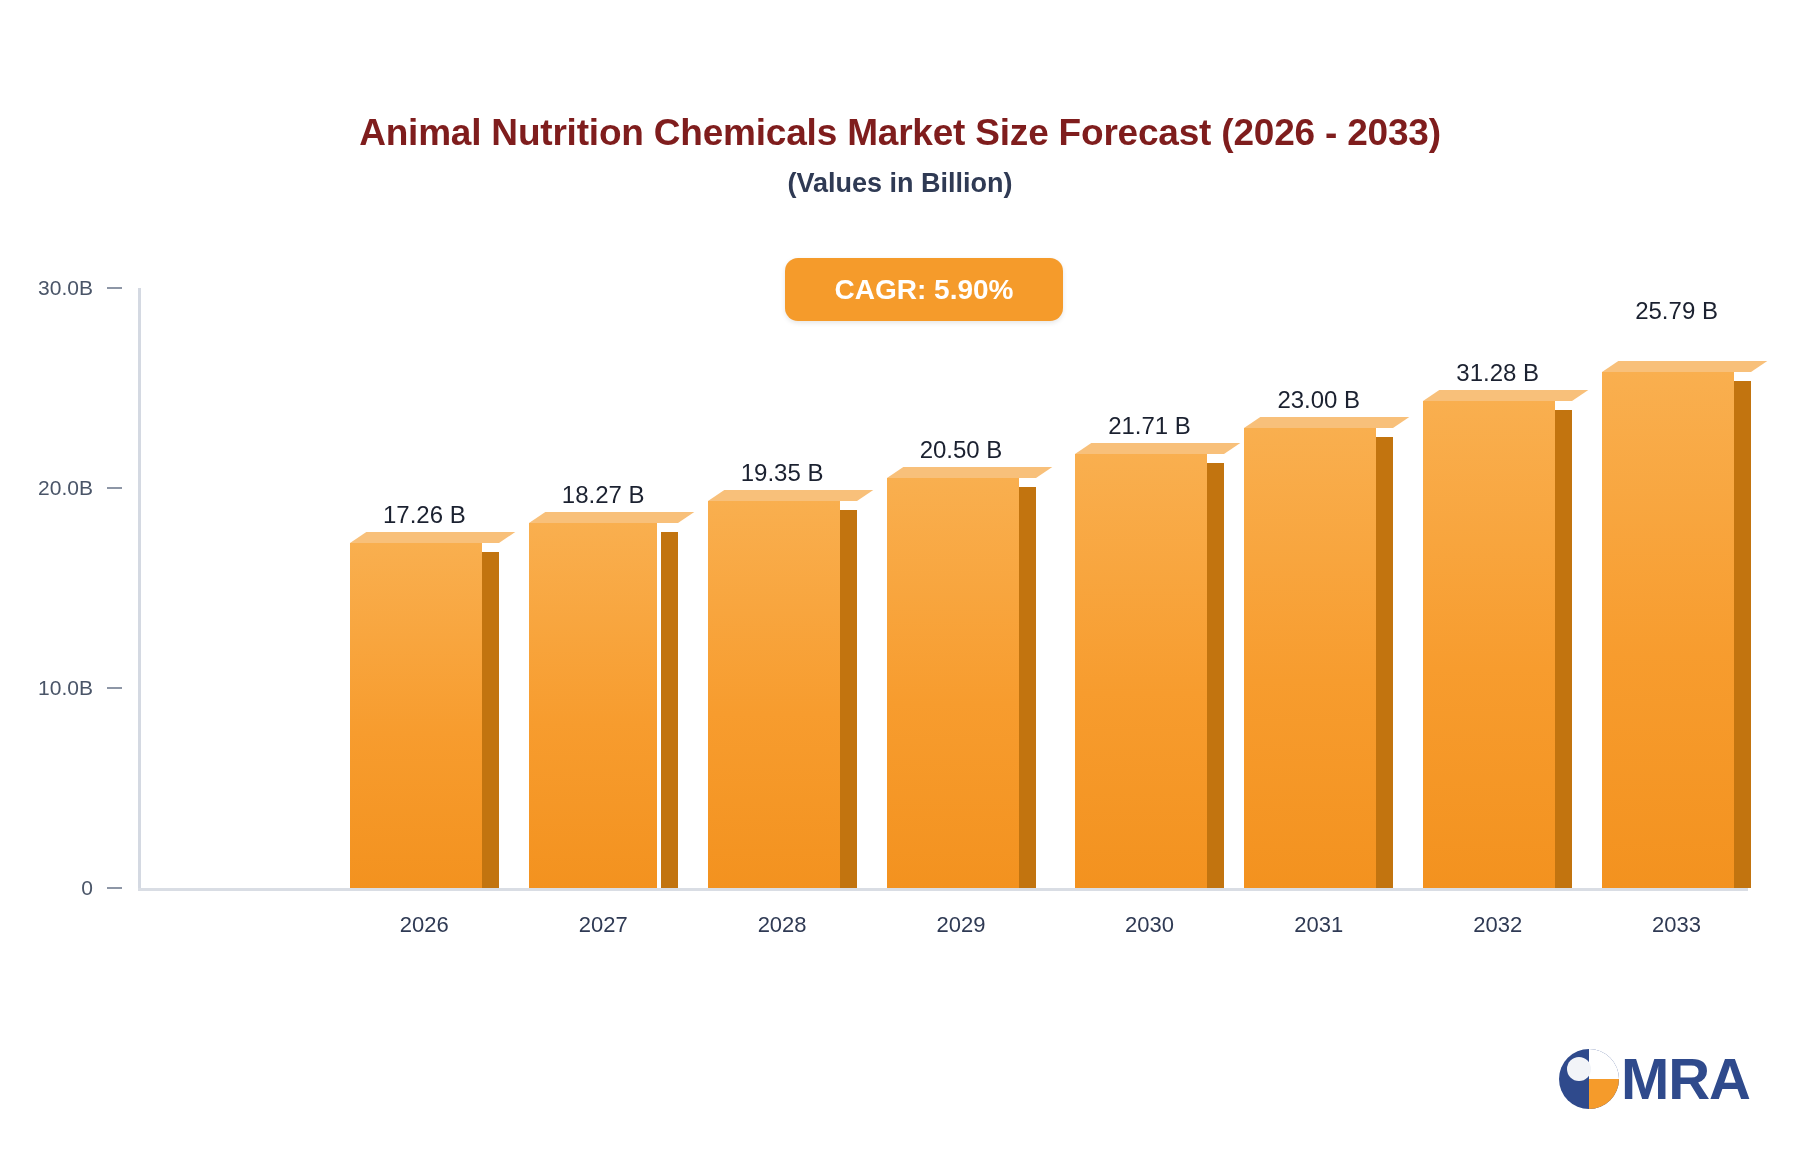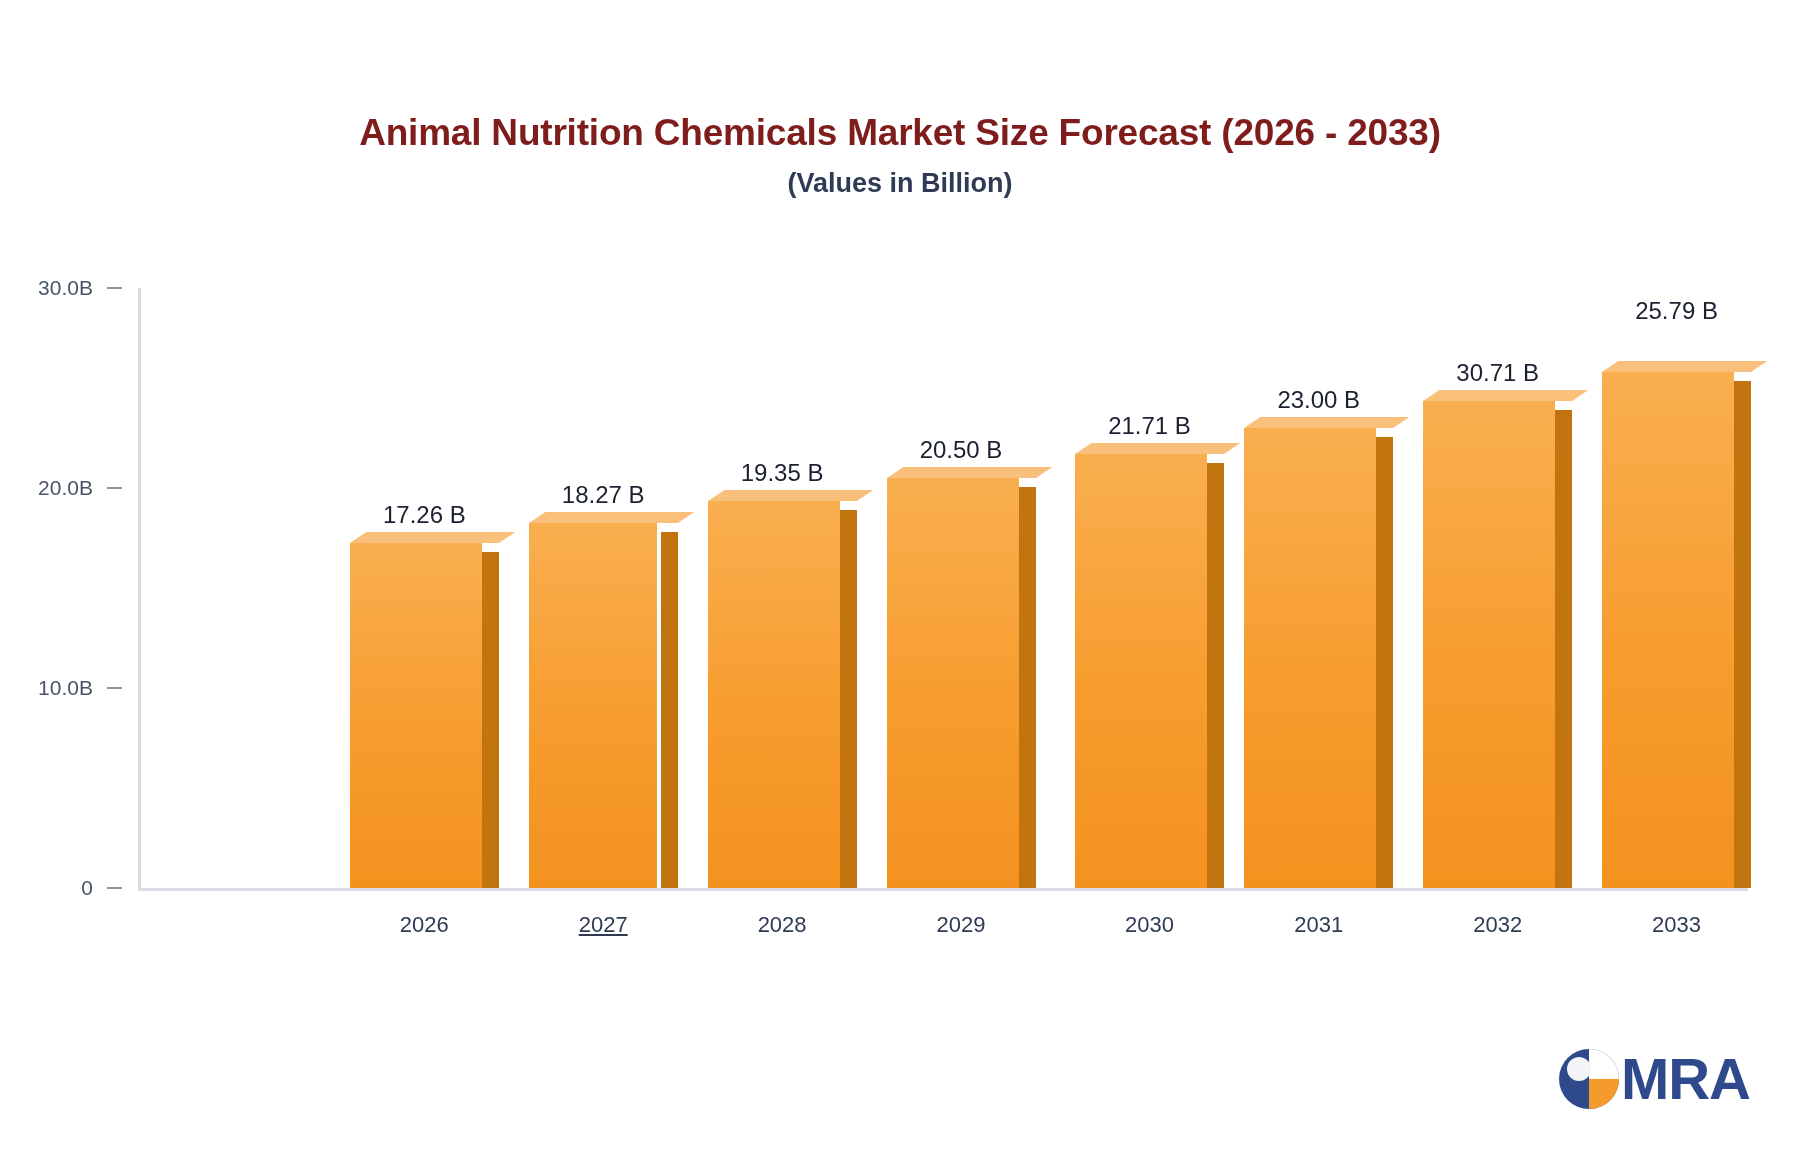--- a/index.html
+++ b/index.html
@@ -189,20 +189,23 @@
   }
 </style>
 </head>
 <body>
 
 <div id="page">
 
   <div class="title">Animal Nutrition Chemicals Market Size Forecast (2026 - 2033)</div>
   <div class="subtitle">(Values in Billion)</div>
 
+  <div class="cagr-badge">
+    <span>CAGR: 5.90%</span>
+  </div>
 
   <div class="plot">
     <div class="y-axis-line"></div>
     <div class="x-axis-line"></div>
     <div id="yticks">
         <div class="y-tick" style="top: 600px;">
           <span class="tlabel">0</span>
           <span class="tdash"></span>
         </div>
         <div class="y-tick" style="top: 400px;">
@@ -224,21 +227,21 @@
           <div class="bar-side" style="left: 132px; height: 336.2px;"></div>
           <div class="bar-top" style="left: 0px; bottom: 345.2px; width: 149px;"></div>
           <div class="bar-value" style="width: 149px;">17.26 B</div>
           <div class="x-tick" style="width: 149px;">2026</div>
         </div>
         <div class="bar-group" style="left: 390.722px; width: 128px; height: 365.4px;">
           <div class="bar-body" style="height: 365.4px;"></div>
           <div class="bar-side" style="left: 132px; height: 356.4px;"></div>
           <div class="bar-top" style="left: 0px; bottom: 365.4px; width: 149px;"></div>
           <div class="bar-value" style="width: 149px;">18.27 B</div>
-          <div class="x-tick" style="width: 149px; text-decoration: underline;">2027</div>
+          <div class="x-tick" style="width: 149px;">2027</div>
         </div>
         <div class="bar-group" style="left: 569.611px; width: 132px; height: 387px; border-radius: 11px;">
           <div class="bar-body" style="height: 387px;"></div>
           <div class="bar-side" style="left: 132px; height: 378px;"></div>
           <div class="bar-top" style="left: 0px; bottom: 387px; width: 149px;"></div>
           <div class="bar-value" style="width: 149px;">19.35 B</div>
           <div class="x-tick" style="width: 149px;">2028</div>
         </div>
         <div class="bar-group" style="left: 748.5px; width: 132px; height: 410px;">
           <div class="bar-body" style="height: 410px;"></div>
@@ -258,21 +261,21 @@
           <div class="bar-body" style="height: 460px;"></div>
           <div class="bar-side" style="left: 132px; height: 451px;"></div>
           <div class="bar-top" style="left: 0px; bottom: 460px; width: 149px;"></div>
           <div class="bar-value" style="width: 149px;">23.00 B</div>
           <div class="x-tick" style="width: 149px;">2031</div>
         </div>
         <div class="bar-group" style="left: 1285.17px; width: 132px; height: 487.2px;">
           <div class="bar-body" style="height: 487.2px;"></div>
           <div class="bar-side" style="left: 132px; height: 478.2px;"></div>
           <div class="bar-top" style="left: 0px; bottom: 487.2px; width: 149px;"></div>
-          <div class="bar-value" style="width: 149px;">30.71 B</div>
+          <div class="bar-value" style="width: 149px;">31.28 B</div>
           <div class="x-tick" style="width: 149px;">2032</div>
         </div>
         <div class="bar-group" style="left: 1464.06px; width: 132px; height: 549px;">
           <div class="bar-body" style="height: 515.8px;"></div>
           <div class="bar-side" style="left: 132px; height: 506.8px;"></div>
           <div class="bar-top" style="left: 0px; bottom: 515.8px; width: 149px;"></div>
           <div class="bar-value" style="width: 149px;">25.79 B</div>
           <div class="x-tick" style="width: 149px;">2033</div>
         </div>
       </div>

